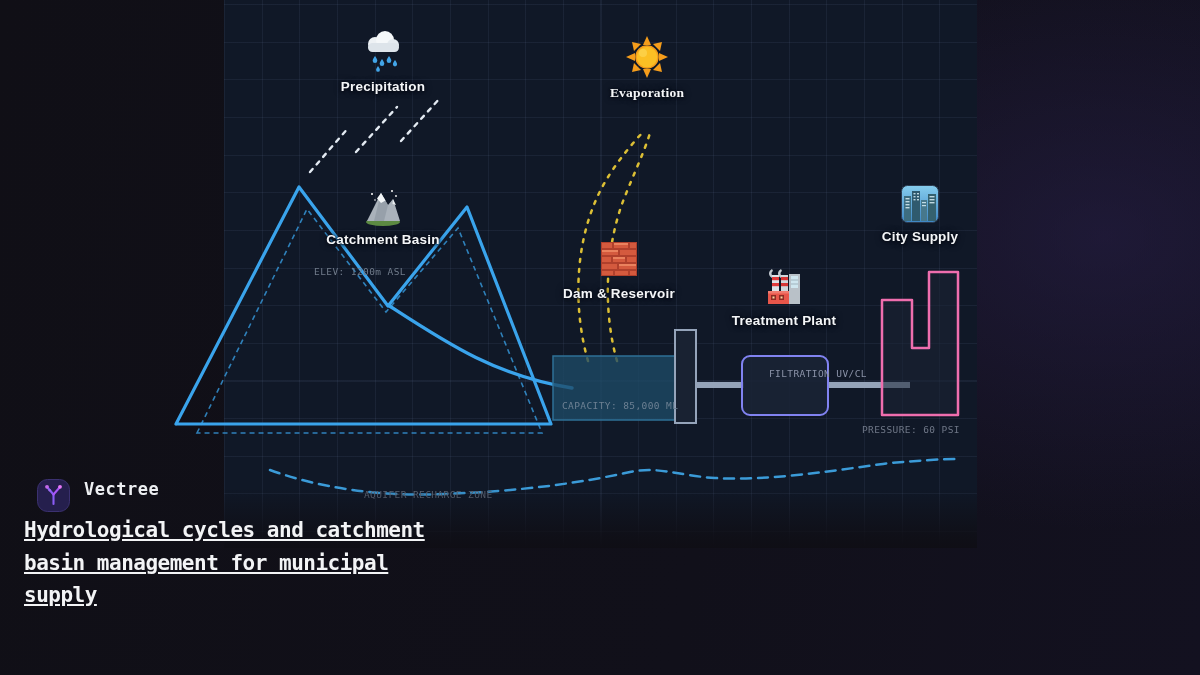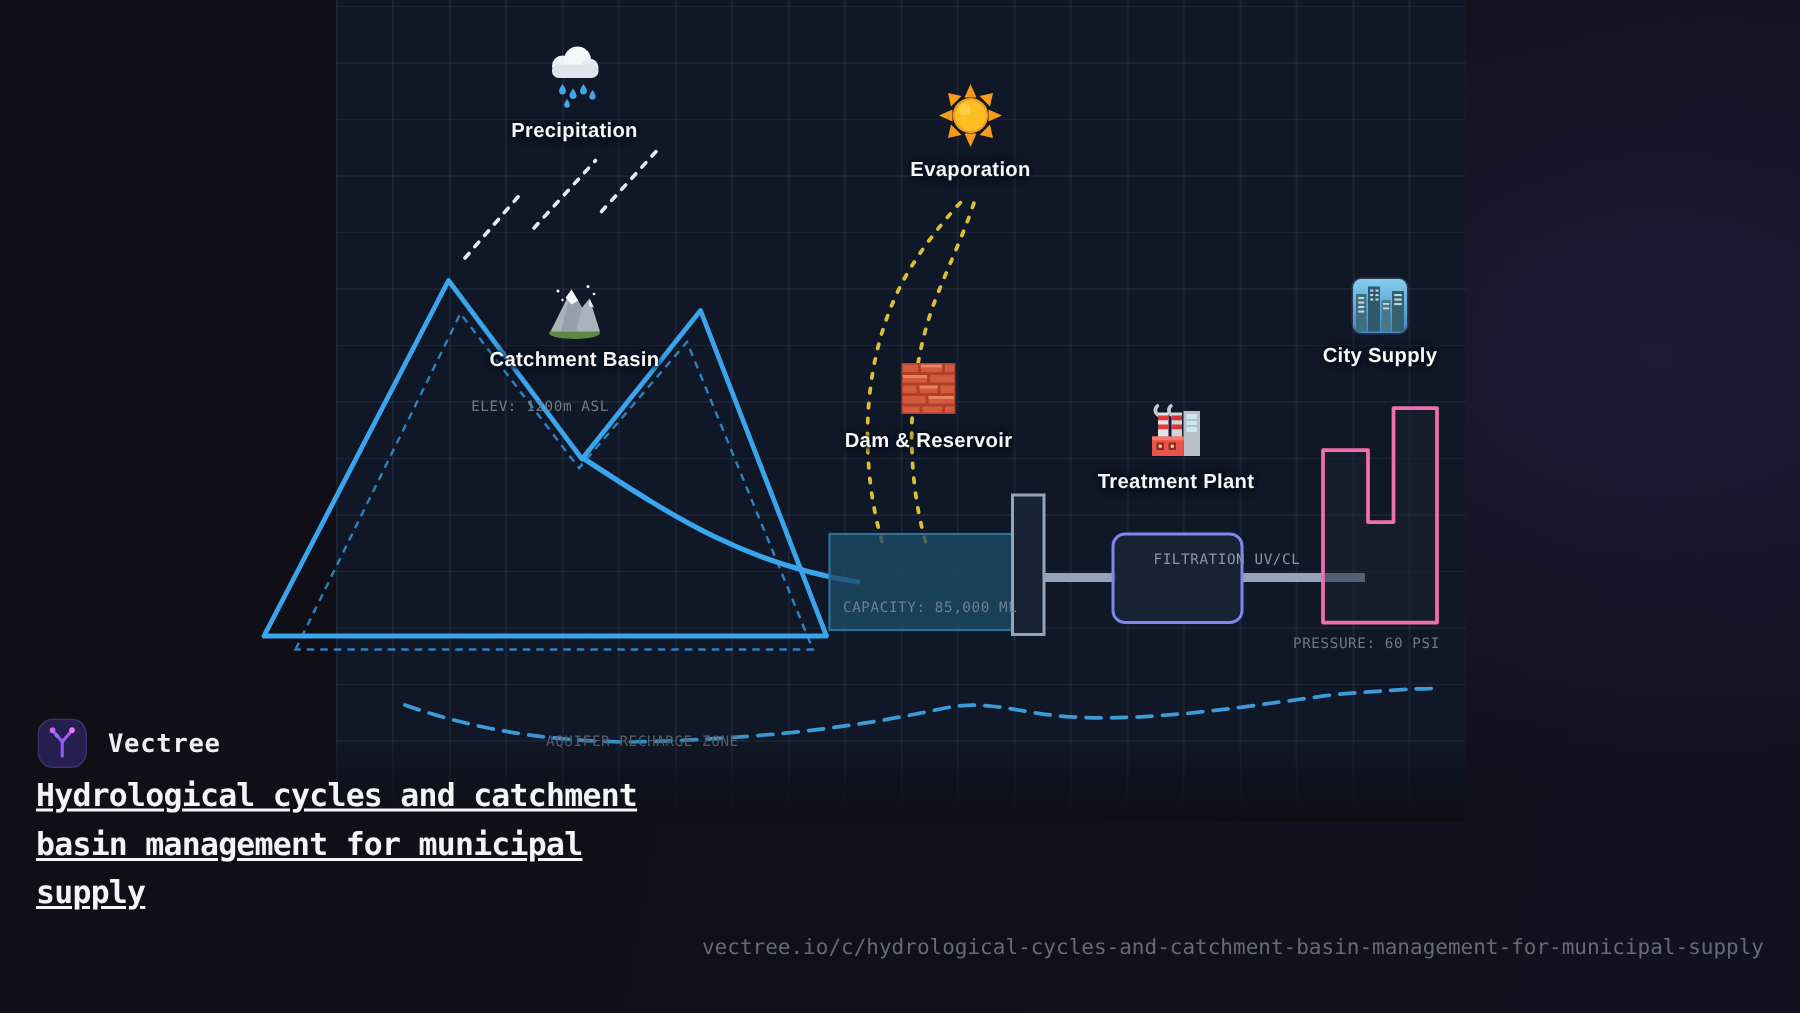--- a/index.html
+++ b/index.html
@@ -38,21 +38,21 @@
   }
   .mono-sub {
     position:absolute; font-family:"DejaVu Sans Mono", monospace; font-size:9.5px;
     letter-spacing:.4px; white-space:nowrap;
   }
   .sub-inline {
     font-family:"DejaVu Sans Mono", monospace; font-size:9.5px; color:#707b8a;
     letter-spacing:.4px; margin-top:19px; position:relative; left:-23px; white-space:nowrap;
   }
 
-  .brand-row { position:absolute; left:25px; top:479px; display:flex; align-items:center; gap:14px; }
+  .brand-row { position:absolute; left:37px; top:479px; display:flex; align-items:flex-start; gap:14px; }
   .brand-logo { width:33px; height:33px; }
   .brand-name {
     font-family:"DejaVu Sans Mono", monospace; font-weight:bold; font-size:17px;
     color:#edeff2; letter-spacing:.5px;
   }
   .poster-title {
     position:absolute; left:24px; top:514px; width:430px;
     font-family:"DejaVu Sans Mono", monospace; font-weight:bold;
     font-size:21px; line-height:32.5px; color:#f3f4f6; letter-spacing:-0.5px;text-decoration:underline;
   }
@@ -111,21 +111,21 @@
         <path d="M14,28 c1.5,2.2 2.3,3.5 2.3,4.7 a2.3,2.3 0 1 1 -4.6,0 C11.7,31.5 12.5,30.2 14,28z"></path>
         <path d="M21,31 c1.5,2.2 2.3,3.5 2.3,4.7 a2.3,2.3 0 1 1 -4.6,0 C18.7,34.5 19.5,33.2 21,31z"></path>
         <path d="M28,28 c1.5,2.2 2.3,3.5 2.3,4.7 a2.3,2.3 0 1 1 -4.6,0 C25.7,31.5 26.5,30.2 28,28z"></path>
         <path d="M34,32 c1.4,2 2.1,3.2 2.1,4.3 a2.1,2.1 0 1 1 -4.2,0 C31.9,35.2 32.6,34 34,32z"></path>
         <path d="M17,38 c1.2,1.8 1.9,2.9 1.9,3.9 a1.9,1.9 0 1 1 -3.8,0 C15.1,40.9 15.8,39.8 17,38z"></path>
       </g>
     </svg>
     <div class="node-label">Precipitation</div>
   </div>
 
-  <div class="node" style="left:567px; top:54px;">
+  <div class="node" style="left:567px; top:34px;font-family:Liberation Serif, serif;">
     <svg class="ico" width="46" height="46" viewBox="0 0 46 46">
       <g fill="#f59d1b">
         <polygon points="23,2 19,11 27,11"></polygon>
         <polygon points="23,44 19,35 27,35"></polygon>
         <polygon points="2,23 11,19 11,27"></polygon>
         <polygon points="44,23 35,19 35,27"></polygon>
         <polygon points="8,8 10,17 17,10"></polygon>
         <polygon points="38,8 36,17 29,10"></polygon>
         <polygon points="8,38 17,36 10,29"></polygon>
         <polygon points="38,38 29,36 36,29"></polygon>
@@ -255,14 +255,13 @@
       <path d="M16.5,15.5 C18.5,13 20.5,11 22.5,8.5" stroke="#a855f7" stroke-width="2.1" stroke-linecap="round" fill="none"></path>
       <circle cx="10" cy="7.8" r="1.9" fill="#c36ae8"></circle>
       <circle cx="23" cy="7.8" r="1.9" fill="#e879f9"></circle>
       <circle cx="12.8" cy="11.3" r="1.3" fill="#9d6df2"></circle>
     </svg>
     <span class="brand-name">Vectree</span>
   </div>
 
   <h1 class="poster-title">Hydrological cycles and catchment basin management for municipal supply</h1>
 
-  <div class="poster-url">vectree.io/c/hydrological-cycles-and-catchment-basin-management-for-municipal-supply</div>
 </div>
 
 </body></html>

